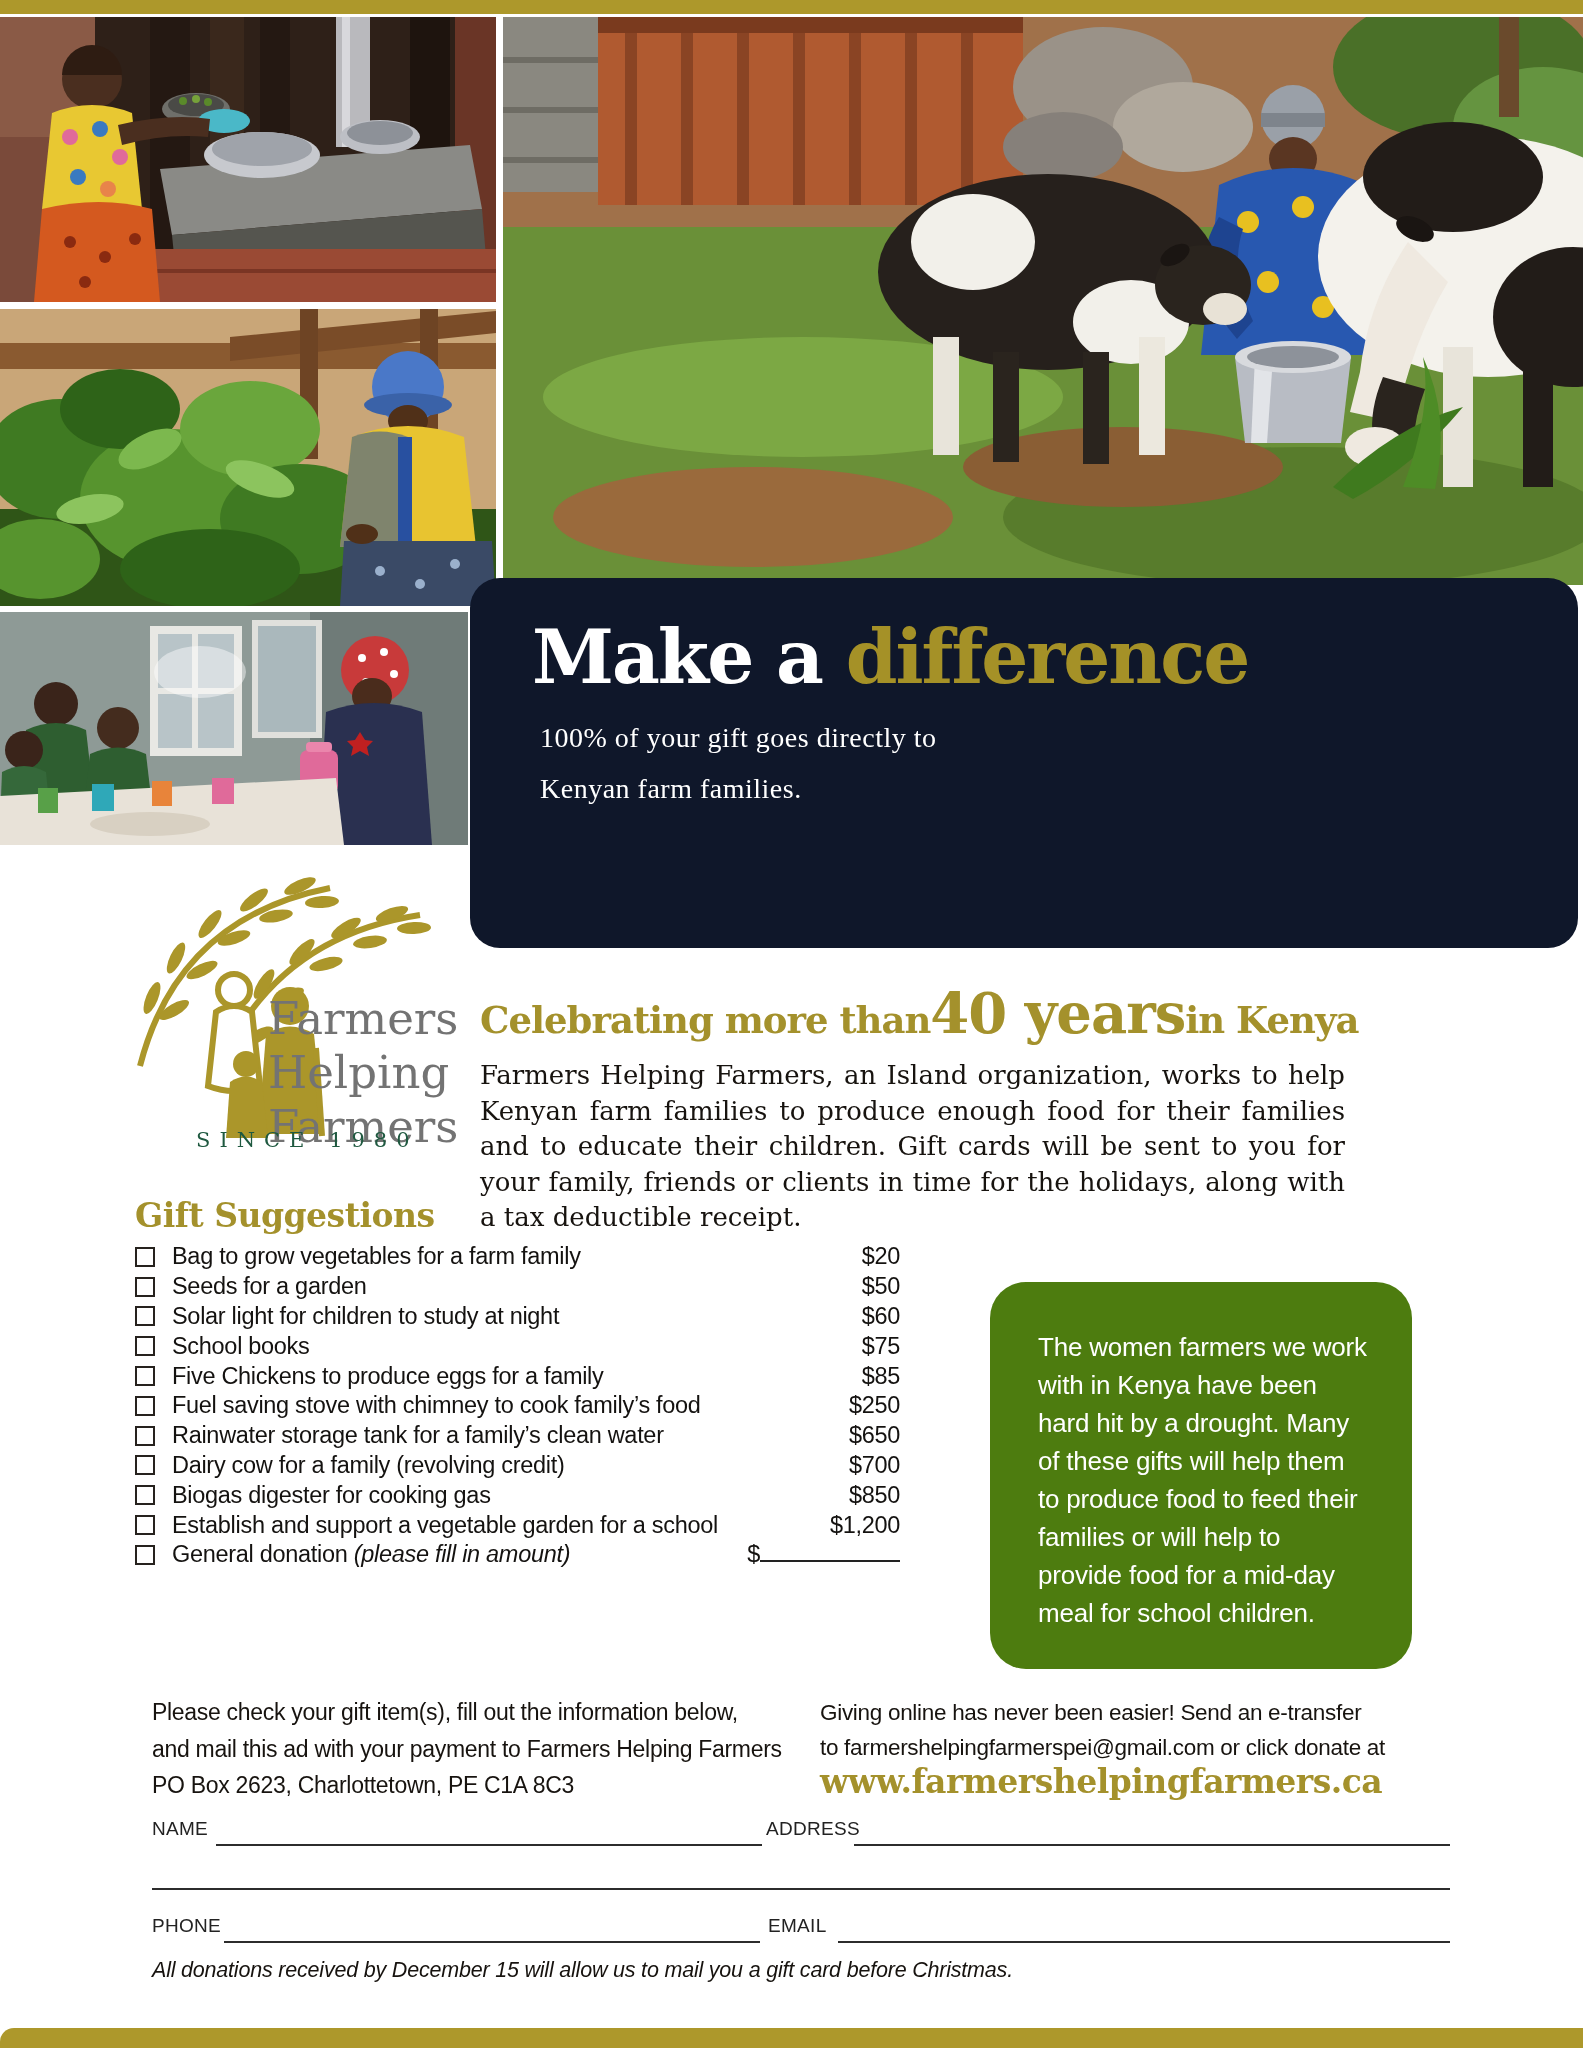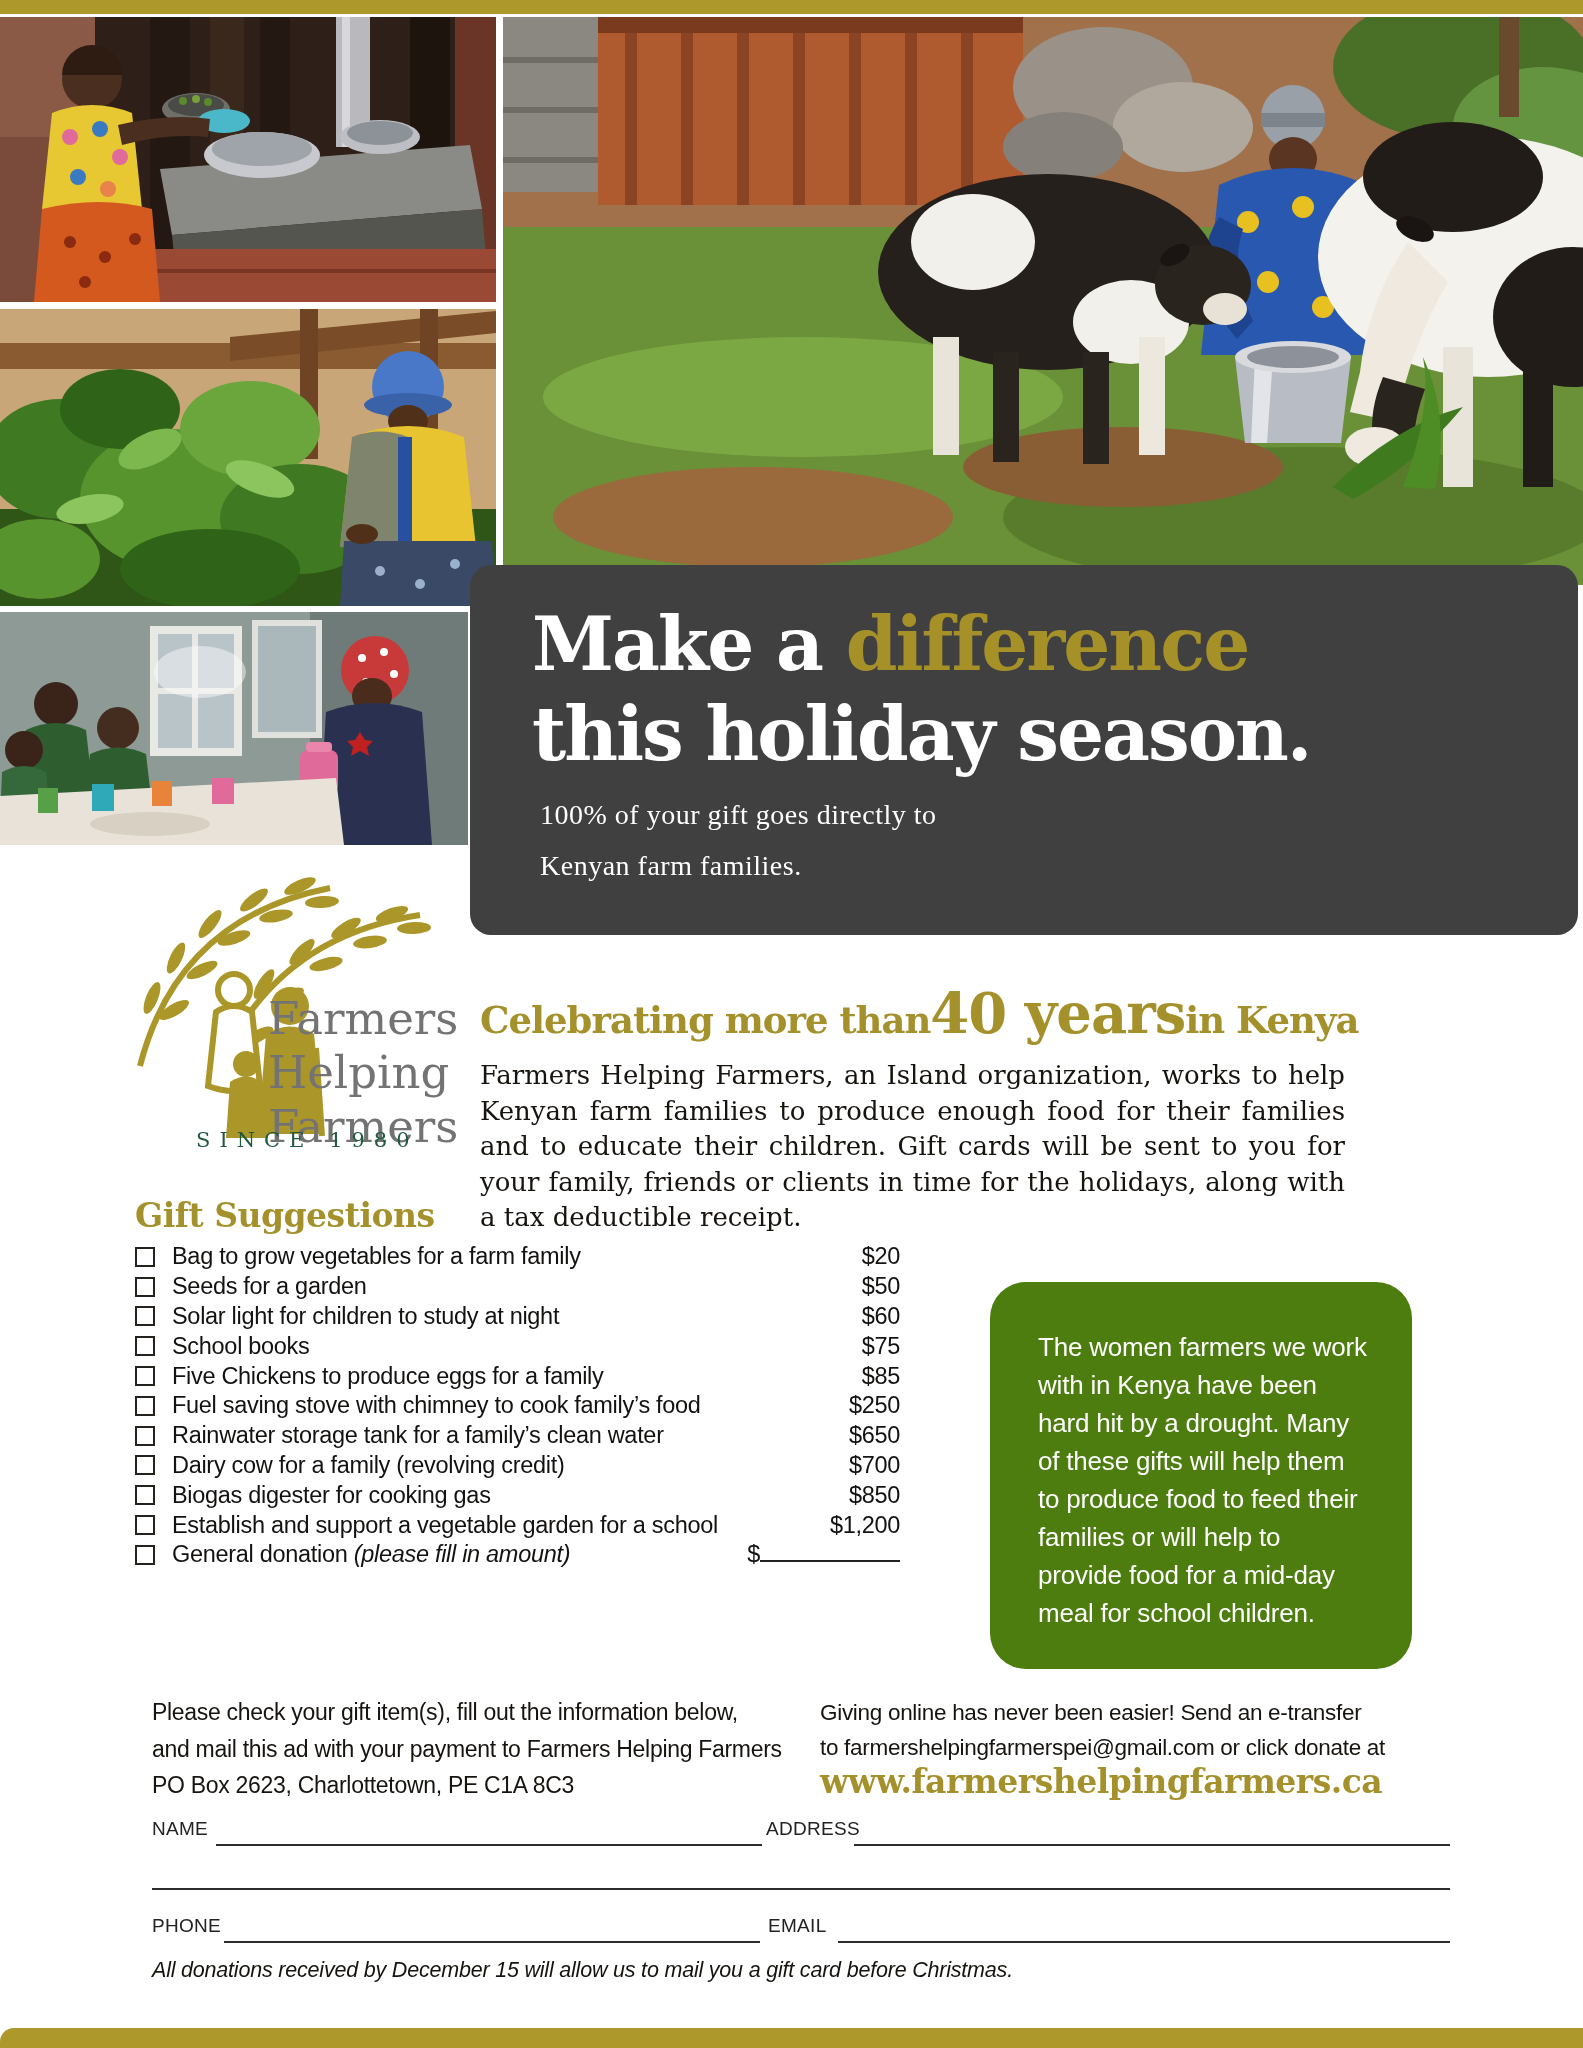--- a/index.html
+++ b/index.html
@@ -13,21 +13,21 @@
 
   
   .photo{overflow:hidden;background:#777;}
   .photo svg{display:block;}
   .photo1{left:0;top:17px;width:496px;height:285px;}
   .photo2{left:0;top:309px;width:496px;height:297px;}
   .photo3{left:0;top:612px;width:468px;height:233px;}
   .photo-big{left:503px;top:17px;width:1080px;height:568px;}
 
   
-  .hero{left:470px;top:565px;width:1108px;height:370px;background:#404040;border-radius:21px;box-sizing:border-box;padding:34px 30px 0 62px;}
+  .hero{left:470px;top:578px;width:1108px;height:370px;background:#0f172a;border-radius:30px;box-sizing:border-box;padding:34px 30px 0 62px;}
   .hero-title{font-family:"DejaVu Serif",serif;font-weight:700;font-size:74px;line-height:90px;letter-spacing:-2px;color:#ffffff;}
   .hero-title .gold{color:#a59127;}
   .hero-sub{margin-top:10px;padding-left:8px;font-family:Liberation Serif, serif;font-size:28px;line-height:51px;color:#ffffff;letter-spacing:0.5px;}
 
   
   .logo-svg{left:118px;top:858px;width:330px;height:300px;}
   .logo-text{left:268px;top:992px;font-family:"DejaVu Serif",serif;font-size:45px;line-height:54px;color:#737373;}
   .logo-since{left:196px;top:1128px;font-family:"DejaVu Serif",serif;font-size:21px;letter-spacing:9px;color:#1f5940;}
 
   
@@ -246,21 +246,21 @@
         <ellipse cx="790" cy="340" rx="46" ry="11" fill="#8d929a"></ellipse>
 
       <path d="M830,470 q60,-60 130,-80 q-50,60 -110,92 z" fill="#3f7a1e"></path>
       <path d="M900,470 q30,-80 20,-130 q28,60 12,132 z" fill="#4e8c26"></path>
       <ellipse cx="640,520" rx="0" ry="0" fill="none"></ellipse>
     </svg>
   </div>
 
   <div class="abs hero">
     <div class="hero-title"><span>Make a </span><span class="gold">difference</span><br>
-      <span>this holiday season.</span></div>
+      </div>
     <div class="hero-sub">
       <span>100% of your gift goes directly to</span><br>
       <span>Kenyan farm families.</span>
     </div>
   </div>
 
   <div class="abs logo-svg">
     <svg width="330" height="300" viewBox="0 0 330 300">
       <g fill="none" stroke="#ab962a" stroke-width="6">
         <path d="M22,208 Q60,60 212,30"></path>

